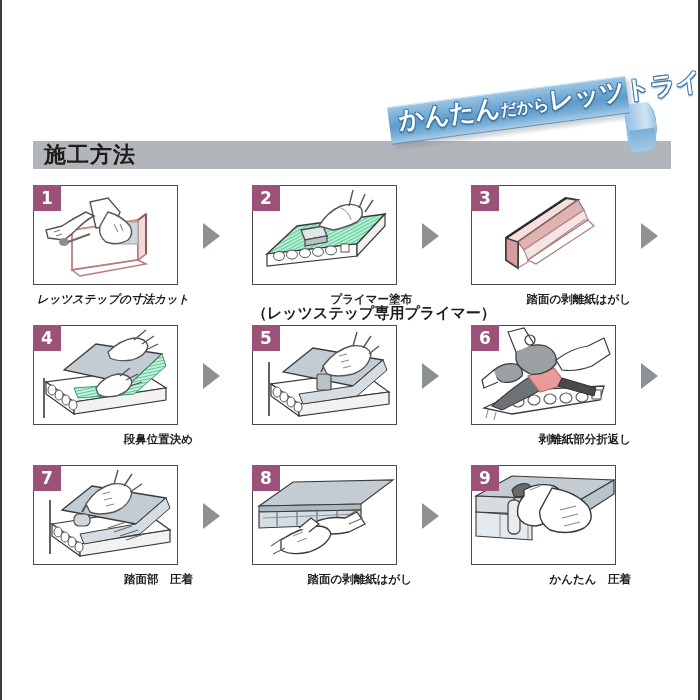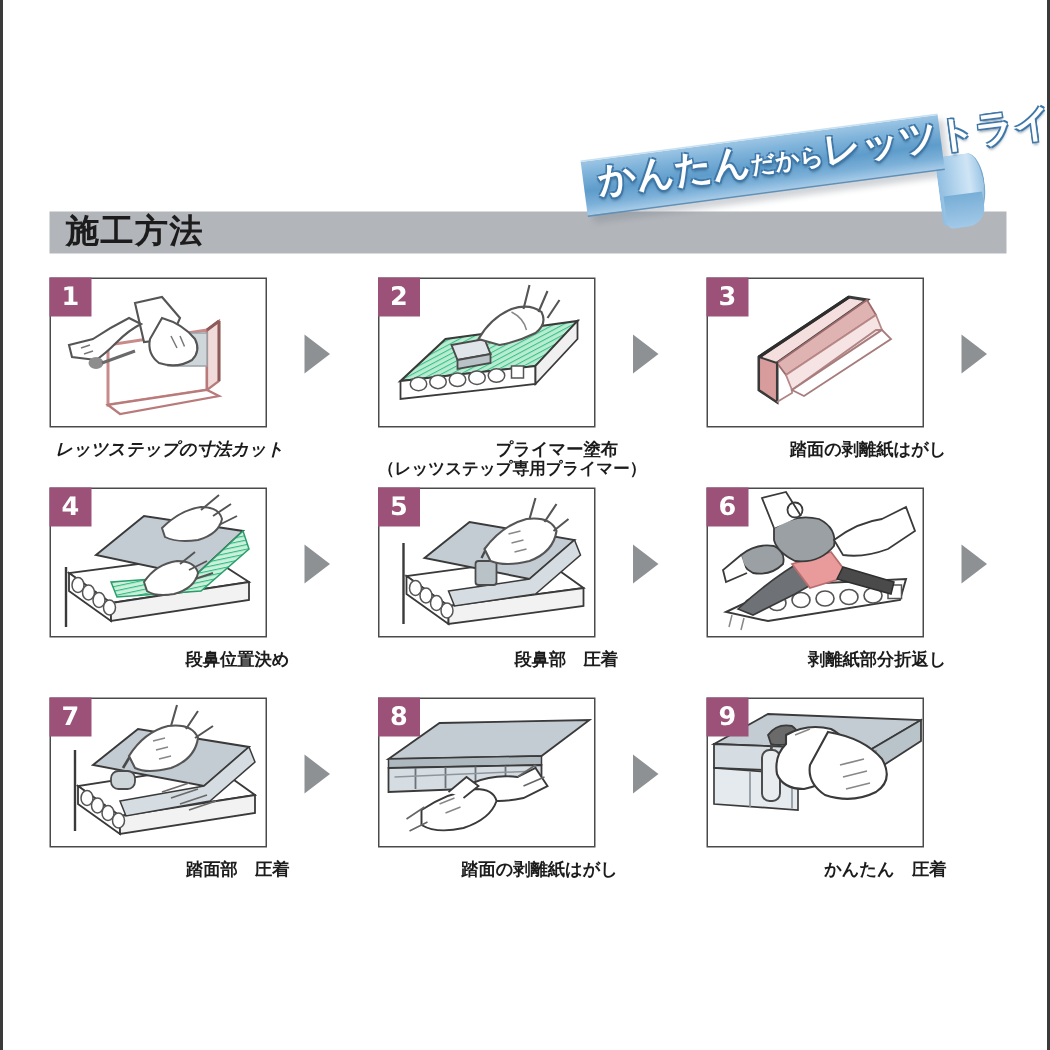--- a/index.html
+++ b/index.html
@@ -175,21 +175,21 @@
     font-weight: bold;
     color: #1c1c1c;
     line-height: 14px;
     letter-spacing: 0px;
     white-space: nowrap;
   }
   .caption.center { text-align: right; }
   .caption.left   { text-align: center; font-style: italic; }
   .caption .sub {
     display: block;
-    font-size: 11px;
+    font-size: 15px;
   }
 
   
   .arrow {
     position: absolute;
     top: 38px;
     width: 0; height: 0;
     border-left: 17px solid #8d9194;
     border-top: 13px solid transparent;
     border-bottom: 13px solid transparent;
@@ -359,23 +359,20 @@
               <path d="M46 68 L100 60 L130 34 L134 44 L104 70 L50 78 Z" fill="#d5dde2" stroke="#3a3a3a" stroke-width="1"></path>
               <rect x="64" y="48" width="14" height="16" rx="2" fill="#b9c2c7" stroke="#4a4a4a" stroke-width="1.2"></rect>
               <path d="M68 46 L72 38" stroke="#4a4a4a" stroke-width="1.6"></path>
               <path d="M70 40 Q82 24 98 20 Q114 18 118 28 Q116 42 100 48 Q84 52 74 48 Z" fill="#fff" stroke="#555" stroke-width="1.4"></path>
               <path d="M100 20 L104 6 M110 22 L118 10 M116 28 L126 20" stroke="#555" stroke-width="1.4" fill="none"></path>
               <path d="M86 30 L94 28 M88 36 L96 34 M90 42 L98 40" stroke="#888" stroke-width="1"></path>
             </svg>
           </div>
           <div class="badge">5</div>
         </div>
-        <div class="caption center">
-          <span>段鼻部　圧着</span>
-        </div>
       </div>
 
       <div class="cell c2">
         <div class="thumb">
           <div class="art">
             <svg viewBox="0 0 145 100" width="145" height="100">
               <path d="M12 82 L50 64 L132 60 L128 74 L40 88 Z" fill="#fff" stroke="#3a3a3a" stroke-width="1.3"></path>
               <ellipse cx="30" cy="78" rx="6" ry="5" fill="#fff" stroke="#555" stroke-width="1.1"></ellipse>
               <ellipse cx="46" cy="76" rx="6" ry="5" fill="#fff" stroke="#555" stroke-width="1.1"></ellipse>
               <ellipse cx="62" cy="74" rx="6" ry="5" fill="#fff" stroke="#555" stroke-width="1.1"></ellipse>

